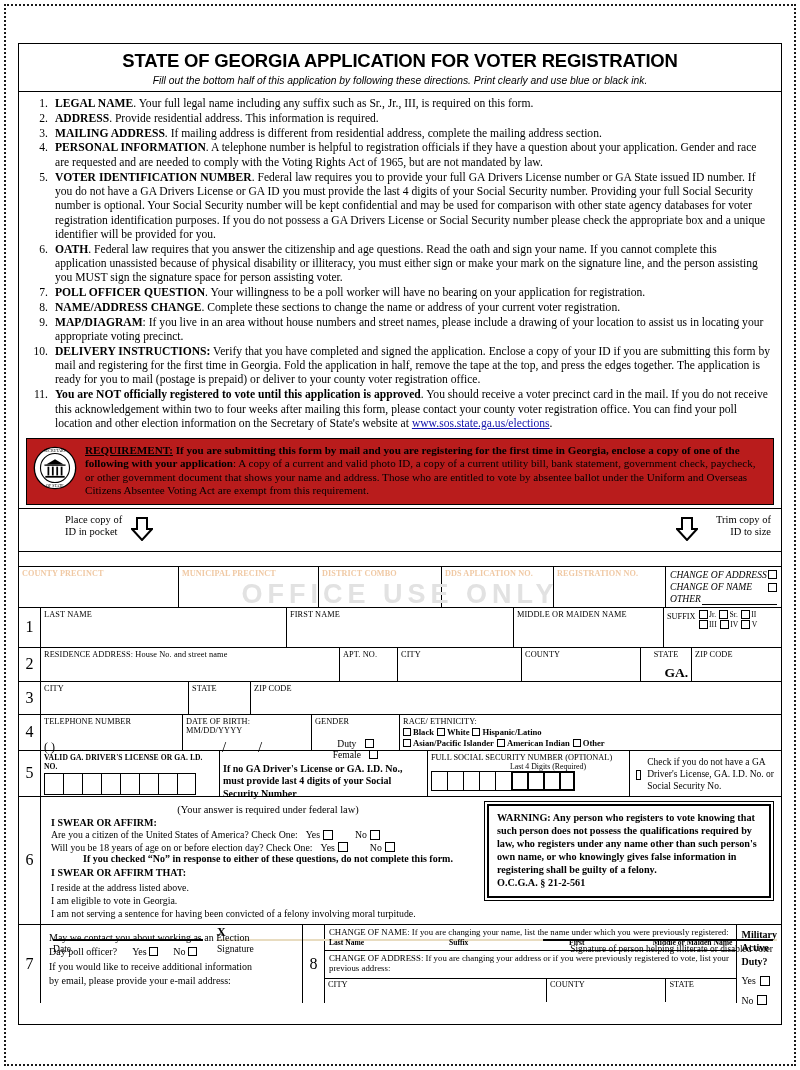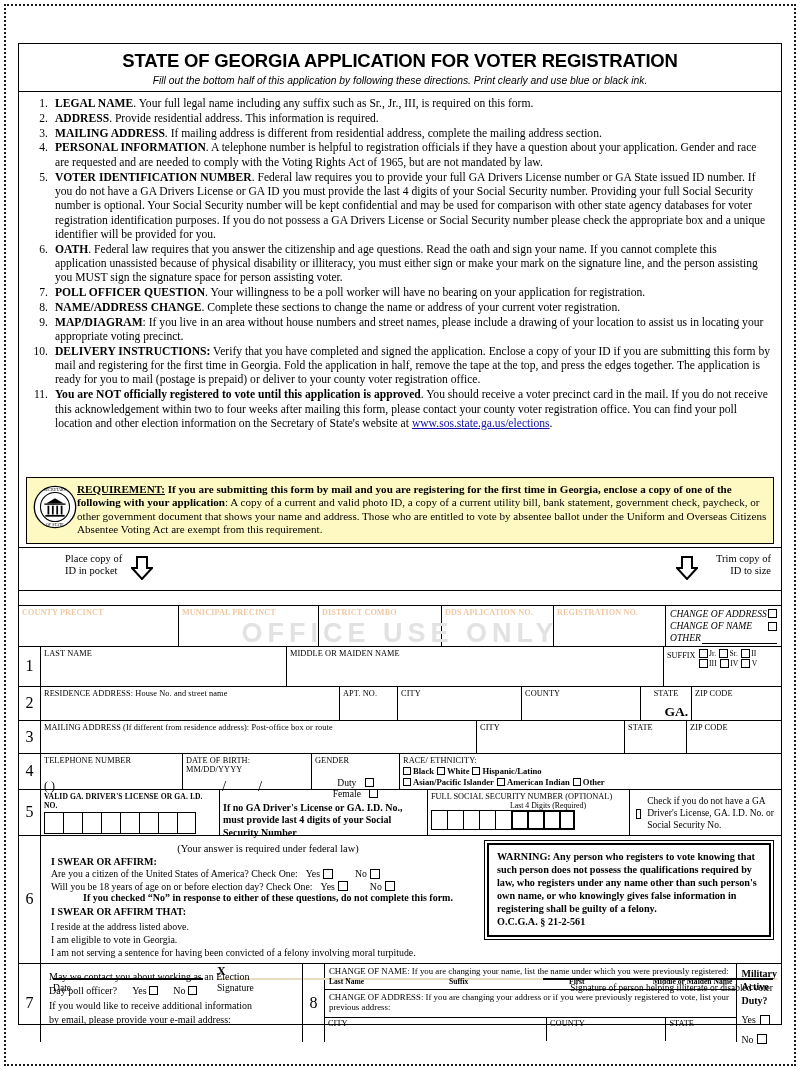--- a/index.html
+++ b/index.html
@@ -42,25 +42,25 @@
   .instructions { padding:5px 10px 4px 10px; }
   .inst-row { display:flex; font-size:11.6px; line-height:1.235; margin-bottom:0.5px; }
   .inst-num { width:26px; flex:0 0 26px; text-align:right; padding-right:7px; }
   .inst-body { flex:1; text-align:left; }
   .inst-body b { font-weight:bold;text-align:center; }
   a.link { color:#1111aa; text-decoration:underline; }
 
   
   .req-wrap { padding:2px 7px 3px 7px; }
   .req-box {
-    background:#fef9c3;
+    background:#b91c1c;
     border:1px solid #000;
     display:flex;
     padding:5px 6px 6px 6px;
-    margin-top:39px;
+    gap:8px;
   }
   .seal { flex:0 0 44px; width:44px; height:44px; margin-top:2px; }
   .req-text { flex:1; font-size:11.1px; line-height:1.22; text-align:left; }
   .req-text .rq { font-weight:bold; text-decoration:underline; }
   .req-text .rb { font-weight:bold; }
 
   
   .pocket {
     border-top:1px solid #000;
     border-bottom:1px solid #000;
@@ -316,20 +316,23 @@
             </div>
         </div>
       </div>
     </div>
 
     <div class="frow" style="height:40px;">
       <div class="fnum">1</div>
       <div class="fcell" style="flex:0 0 246px;">
           <span class="cap">LAST NAME</span>
         </div>
+      <div class="fcell" style="flex:0 0 227px;">
+          <span class="cap">FIRST NAME</span>
+        </div>
       <div class="fcell" style="flex:1;">
           <span class="cap">MIDDLE OR MAIDEN NAME</span>
         </div>
       <div class="fcell" style="flex:0 0 117px;">
         <div class="sfx">
           <span class="sfx-lbl">SUFFIX</span>
           <div class="sfx-grid">
             <div class="sfx-line">
               <span class="sfx-item">
                   <span class="cb"></span>
@@ -381,23 +384,20 @@
           <span class="cap">STATE</span>
           <div class="state-ga">GA.</div>
         </div>
       <div class="fcell" style="flex:1;">
           <span class="cap">ZIP CODE</span>
         </div>
     </div>
 
     <div class="frow" style="height:33px;">
       <div class="fnum">3</div>
-      <div class="fcell" style="flex:0 0 436px;">
-          <span class="cap">MAILING ADDRESS (If different from residence address): Post-office box or route</span>
-        </div>
       <div class="fcell" style="flex:0 0 148px;">
           <span class="cap">CITY</span>
         </div>
       <div class="fcell" style="flex:0 0 62px;">
           <span class="cap">STATE</span>
         </div>
       <div class="fcell" style="flex:1;">
           <span class="cap">ZIP CODE</span>
         </div>
     </div>

